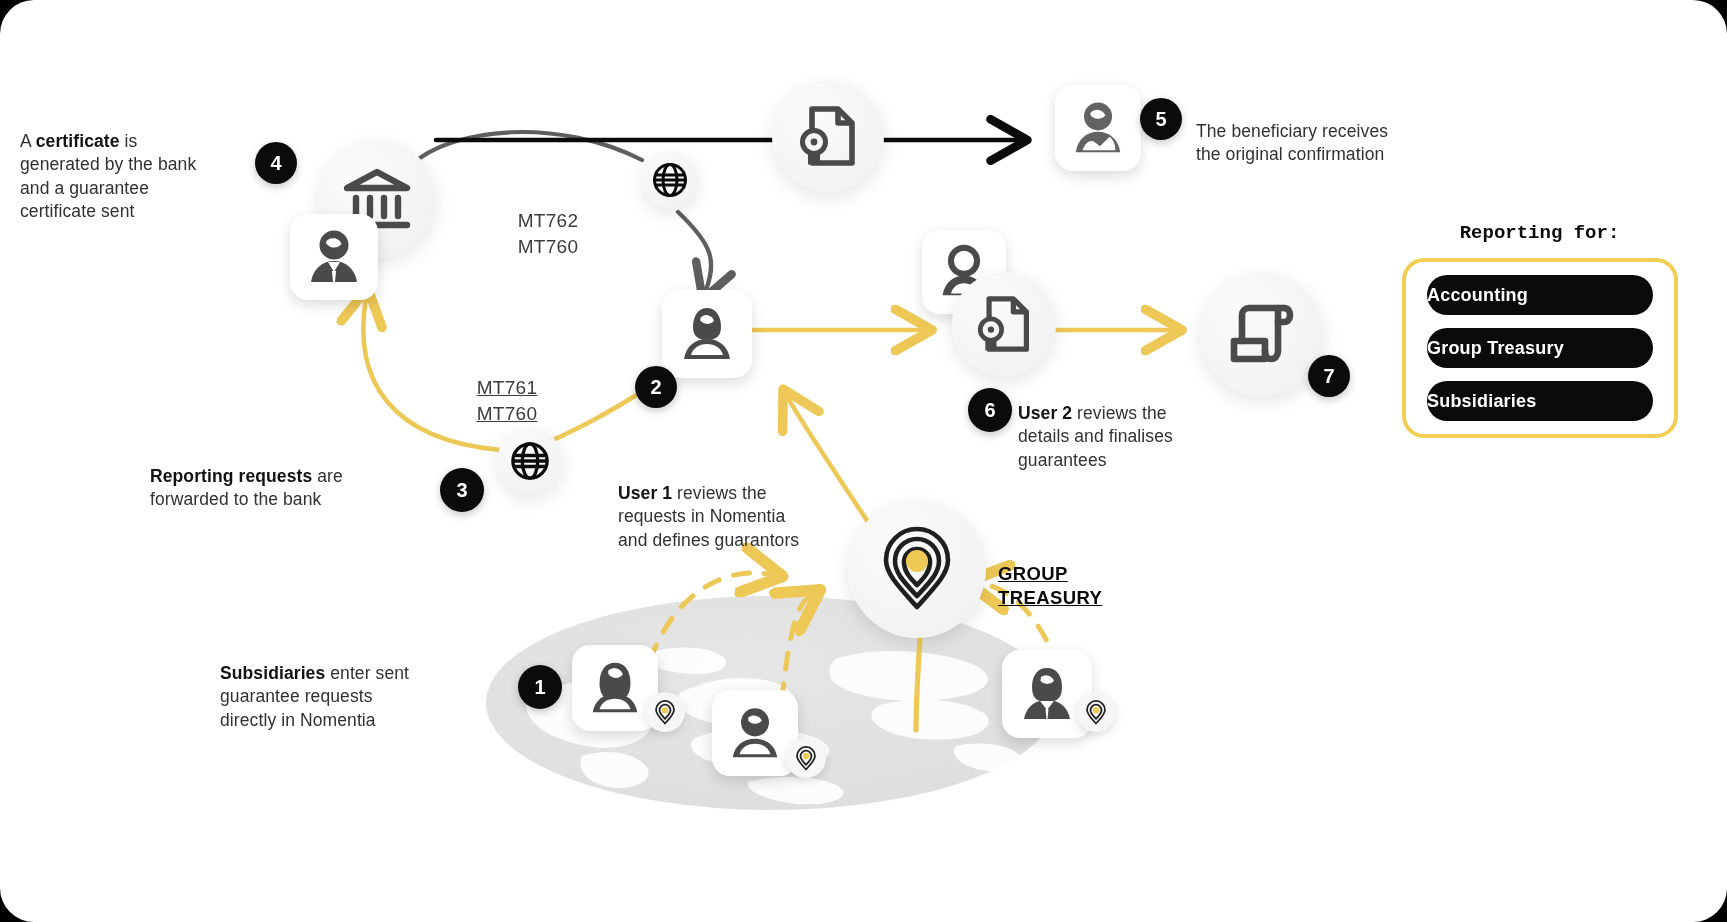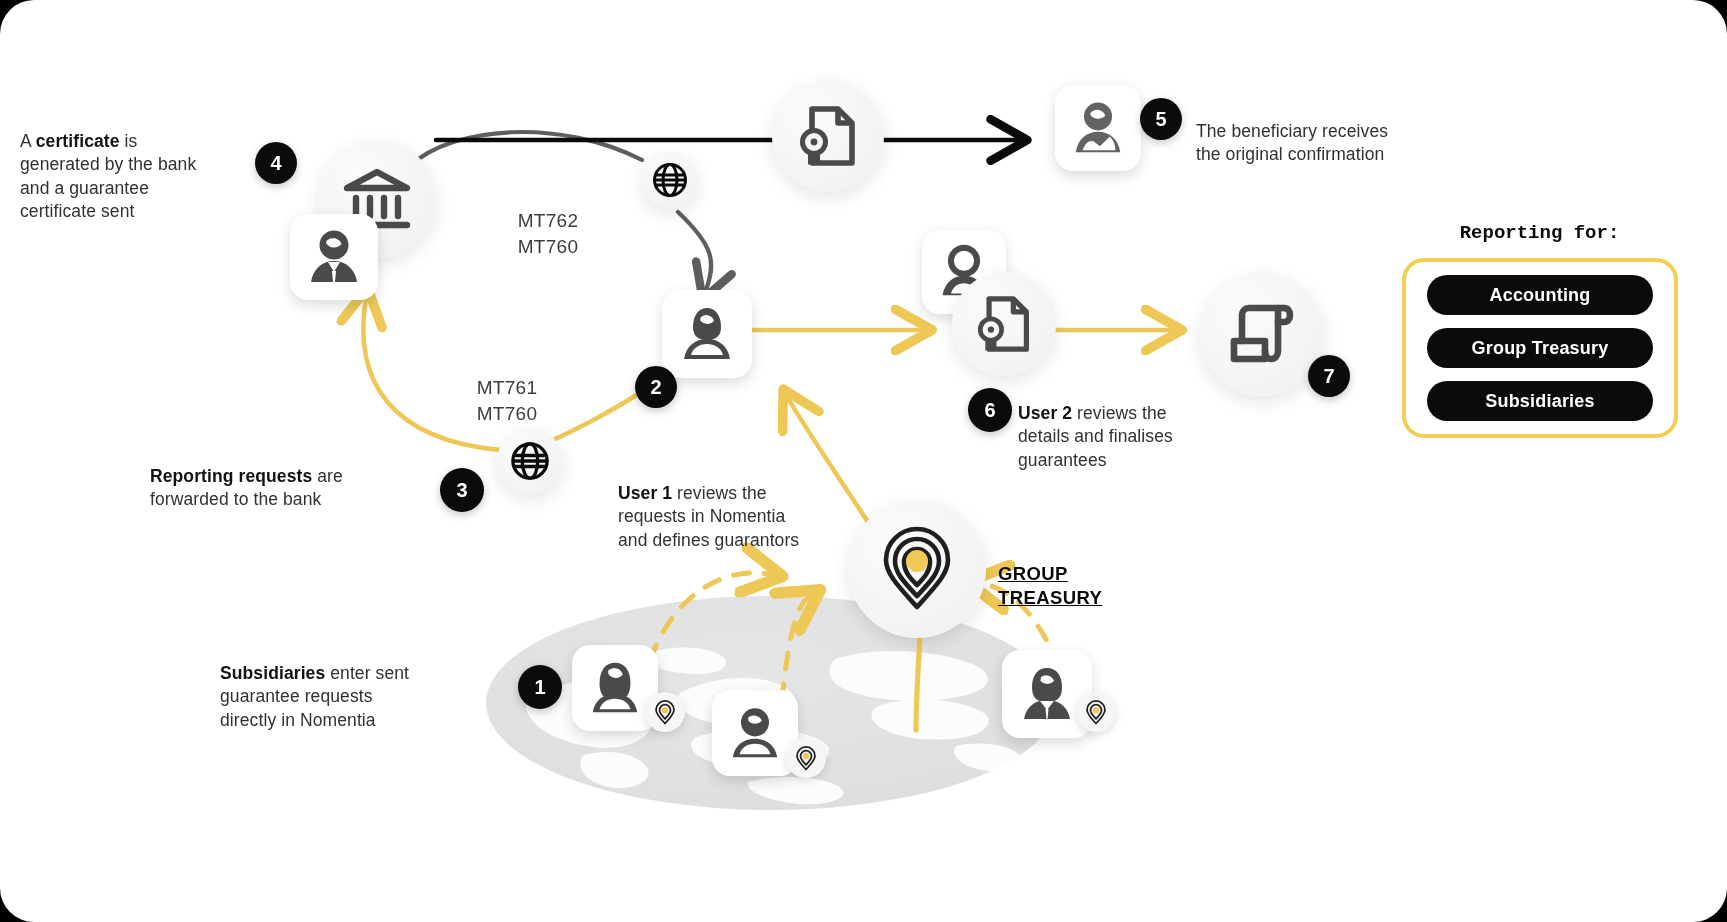--- a/index.html
+++ b/index.html
@@ -49,21 +49,21 @@
   }
   
   #report-panel{
     position:absolute;border:4px solid #f2ce54;border-radius:22px;
     background:#fff;display:flex;flex-direction:column;
     align-items:center;justify-content:center;gap:13px;
   }
   .pill{
     background:#0b0b0b;color:#fff;border-radius:40px;
     font-size:18px;font-weight:bold;letter-spacing:.2px;
-    display:flex;align-items:center;justify-content:center;
+    display:flex;align-items:center;
     width:226px;height:40px;
   }
   #report-title{
     position:absolute;font-size:19px;font-weight:bold;color:#0b0b0b;
     text-align:center;width:100%;font-family:Liberation Mono, monospace;
   }
   #gt-label{
     position:absolute;font-size:18.5px;font-weight:bold;color:#0b0b0b;
     line-height:1.28;letter-spacing:.4px;
   }
@@ -227,21 +227,21 @@
       <g fill="none" stroke="#0b0b0b" stroke-width="3">
         <circle cx="19" cy="19" r="15.5"></circle>
         <ellipse cx="19" cy="19" rx="7" ry="15.5"></ellipse>
         <path d="M4.2,14 L33.8,14 M4.2,24 L33.8,24 M3.5,19 L34.5,19"></path>
       </g>
     </svg>
   </div>
   <div class="badge" style="left:440px;top:468px;width:44px;height:44px;font-size:20px;">
     <span>3</span>
   </div>
-  <div class="mt" style="left:447px;top:375px;width:120px;">
+  <div class="mt" style="left:447px;top:375px;width:120px;text-decoration:underline;">
     <span>MT761</span><br>
     <span>MT760</span>
   </div>
   <div class="cap r" style="left:150px;top:465px;width:270px;">
     <b>Reporting requests</b><span> are</span><br>
     <span>forwarded to the bank</span>
   </div>
 
   <div class="sq" style="left:922px;top:230px;width:84px;height:84px;">
     <svg width="56" height="56" viewBox="0 0 60 58">

